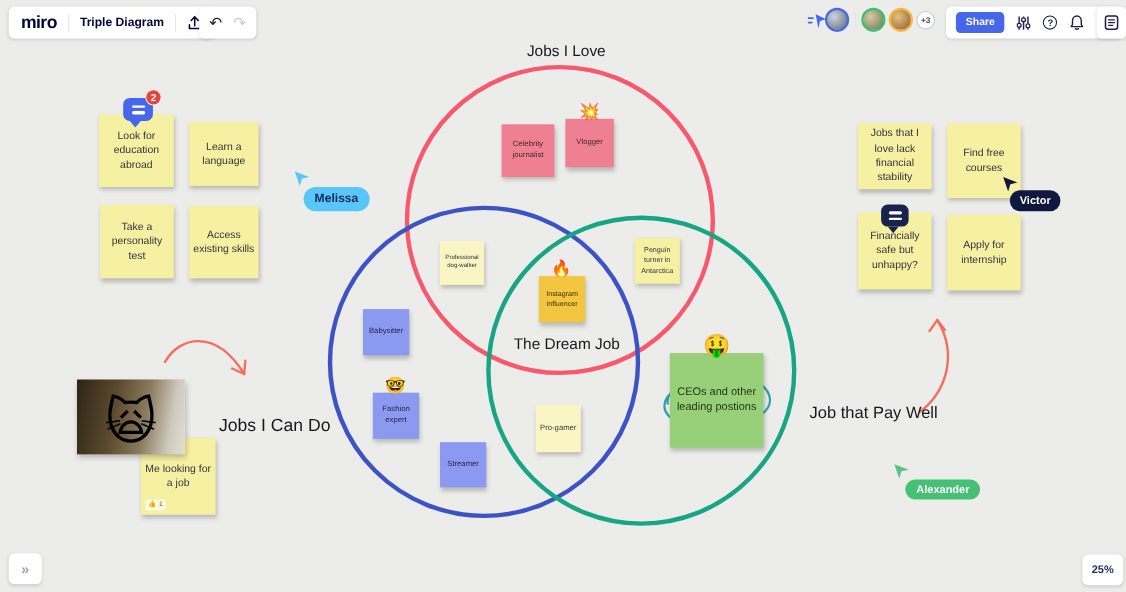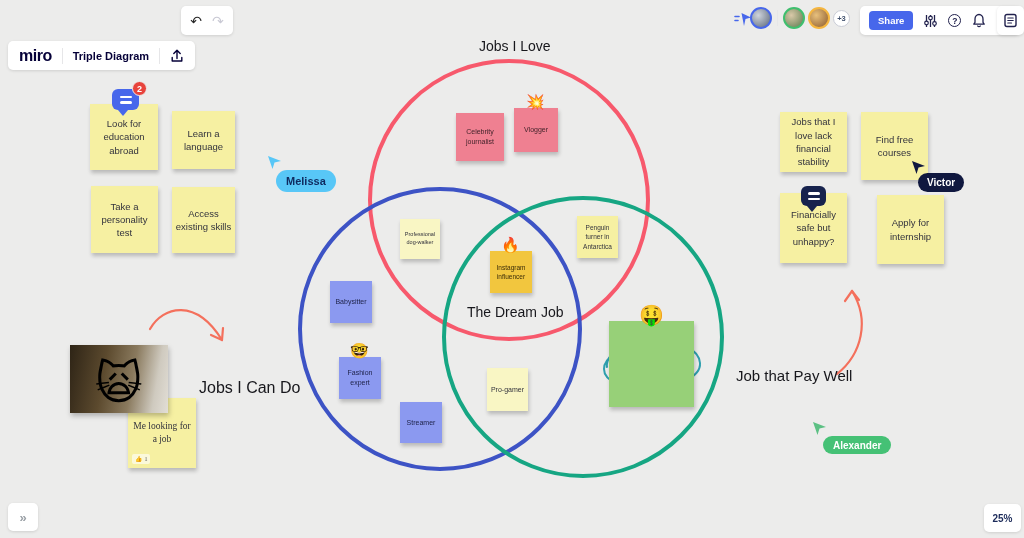--- a/index.html
+++ b/index.html
@@ -148,36 +148,37 @@
 </div>
 <div class="sticky c-violet" style="left:400px; top:402px; width:42px; height:41px; font-size:7px;">
   <span>Streamer</span>
 </div>
 <div class="sticky c-pale" style="left:487px; top:368px; width:41px; height:43px; font-size:7px;">
   <span>Pro-gamer</span>
 </div>
 
 <div class="sticky c-green" style="left:609px; top:321px; width:85px; height:86px; font-size:10px;">
   <span class="sticky-emoji" style="font-size:20px; top:-16px;">🤑</span>
+  <span>CEOs and other leading postions</span>
 </div>
 
 <div class="sticky c-yellow" style="left:780px; top:112px; width:67px; height:60px; font-size:9.5px;">
   <span>Jobs that I love lack financial stability</span>
 </div>
 <div class="sticky c-yellow" style="left:861px; top:112px; width:67px; height:68px; font-size:9.5px;">
   <span>Find free courses</span>
 </div>
 <div class="sticky c-yellow" style="left:780px; top:193px; width:67px; height:70px; font-size:9.5px;">
   <span>Financially safe but unhappy?</span>
 </div>
-<div class="sticky c-yellow" style="left:861px; top:195px; width:67px; height:69px; font-size:9.5px;margin-left:16px;">
+<div class="sticky c-yellow" style="left:861px; top:195px; width:67px; height:69px; font-size:9.5px;">
   <span>Apply for internship</span>
 </div>
 
-<div class="sticky c-yellow" style="left:128px; top:398px; width:68px; height:70px; font-size:9.5px;font-family:Liberation Serif, serif;">
+<div class="sticky c-yellow" style="left:128px; top:398px; width:68px; height:70px; font-size:9.5px;">
   <span>Me looking for a job</span>
   <span class="reaction-chip">
     <span>👍</span>
     <span>1</span>
   </span>
 </div>
 
 <div class="comment-bubble" style="left:112px; top:89px;">
   <div class="comment-box" style="width:27px; height:21px; background:#4767EB;">
     <div class="bar"></div>
@@ -207,21 +208,21 @@
 <svg class="cursor-arrow" style="left:911px; top:160px;" width="15" height="15">
   <path d="M1 1 L14 6 L7.5 7.5 L5.5 14 Z" fill="#10183F"></path>
 </svg>
 <div class="cursor-pill" style="left:918px; top:173px; height:19px; padding:0 9px; background:#10183F; color:#fff; font-size:10px;">Victor</div>
 
 <svg class="cursor-arrow" style="left:812px; top:421px;" width="15" height="15">
   <path d="M1 1 L14 6 L7.5 7.5 L5.5 14 Z" fill="#5CC083"></path>
 </svg>
 <div class="cursor-pill" style="left:823px; top:436px; height:18px; padding:0 10px; background:#45C175; color:#fff; font-size:10px;">Alexander</div>
 
-<div class="tool-card" style="left:8px; top:6px; height:29px; padding:0 11px; gap:10px;margin-top:35px;">
+<div class="tool-card" style="left:8px; top:6px; height:29px; padding:0 11px; gap:10px;">
   <span class="logo">miro</span>
   <span class="vdiv"></span>
   <span class="board-title">Triple Diagram</span>
   <span class="vdiv"></span>
   <button class="icon-btn">
     <svg width="14" height="14">
       <path d="M7 9.5 V1.5 M3.8 4.6 L7 1.3 L10.2 4.6 M2.2 8.5 V12 H11.8 V8.5" fill="none" stroke="#050038" stroke-width="1.4" stroke-linecap="round" stroke-linejoin="round"></path>
     </svg>
   </button>
 </div>

